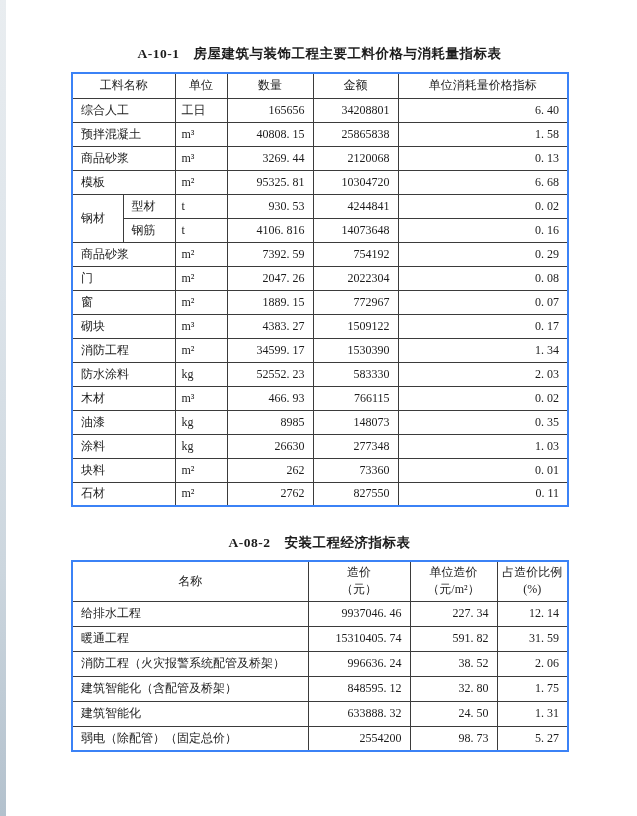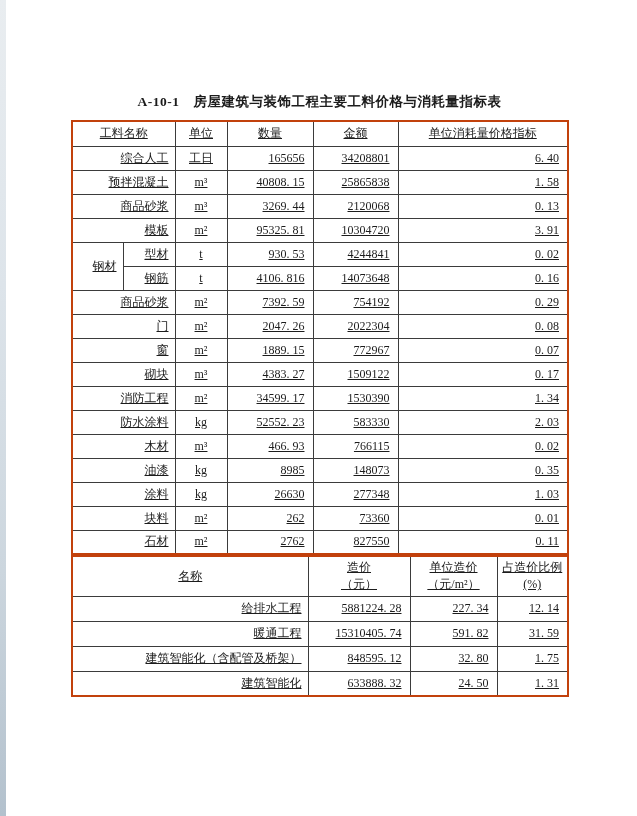--- a/index.html
+++ b/index.html
@@ -9,55 +9,55 @@
     font-family:"Liberation Serif","DejaVu Serif",serif;
     color:#1c1c1c;
     position:relative;
     overflow:hidden;
   }
   .edge-strip{
     position:absolute;left:0;top:0;width:6px;height:816px;
     background:linear-gradient(180deg,#e9edf0 0%,#dde4ea 35%,#ccd6de 70%,#b3c1cd 100%);
   }
   .content{
-    position:absolute;left:71px;top:0;width:497px;margin-top:48px;
+    position:absolute;left:71px;top:0;width:497px;
   }
   .tbl-title{
     text-align:center;
     font-weight:bold;
     font-size:13.5px;
     letter-spacing:0.5px;
     margin:0;
   }
   .title-1{margin-top:45px;margin-bottom:9px;}
   .title-2{margin-top:27px;margin-bottom:8px;}
   .tbl-title .code{margin-right:14px;}
   table{
     border-collapse:collapse;
     table-layout:fixed;
     width:496px;
   }
   table,td,th{border:1px solid #3b3b3b;}
-  table{border:2px solid #c2410c;text-decoration:underline;}
+  table{border:2px solid #3b82f6;}
   th,td{
     font-size:12px;
     font-weight:normal;
     padding:2px 6px;
     overflow:hidden;
     white-space:nowrap;
     box-sizing:border-box;
   }
   #table1 tr{height:24px;}
   #table1 thead tr{height:25px;}
   #table2 tbody tr{height:25px;}
   #table2 thead tr{height:39px;}
   #table2 thead th{white-space:pre-line;line-height:1.45;padding:2px 4px;}
   th{text-align:center;}
-  .al{text-align:right;padding-left:8px;}
-  .ac{text-align:center;}
+  .al{text-align:left;padding-left:8px;}
+  .ac{text-align:left;}
   .ar{text-align:right;padding-right:8px;}
 </style>
 </head>
 <body>
 
 <div class="edge-strip"></div>
 
 <div class="content">
 
   <div class="tbl-title title-1">
@@ -102,21 +102,21 @@
           <td class="ac">m³</td>
           <td class="ar">3269. 44</td>
           <td class="ar">2120068</td>
           <td class="ar">0. 13</td>
         </tr>
         <tr>
           <td class="al" colspan="2">模板</td>
           <td class="ac">m²</td>
           <td class="ar">95325. 81</td>
           <td class="ar">10304720</td>
-          <td class="ar">3. 91</td>
+          <td class="ar">6. 68</td>
         </tr>
         <tr>
           <td class="al" rowspan="2">钢材</td>
           <td class="al">型材</td>
           <td class="ac">t</td>
           <td class="ar">930. 53</td>
           <td class="ar">4244841</td>
           <td class="ar">0. 02</td>
         </tr>
         <tr>
@@ -199,20 +199,23 @@
         <tr>
           <td class="al" colspan="2">石材</td>
           <td class="ac">m²</td>
           <td class="ar">2762</td>
           <td class="ar">827550</td>
           <td class="ar">0. 11</td>
         </tr>
       </tbody>
   </table>
 
+  <div class="tbl-title title-2">
+    <span class="code">A-08-2</span><span>安装工程经济指标表</span>
+  </div>
 
   <table id="table2">
     <colgroup>
       <col style="width:236px">
         <col style="width:102px">
         <col style="width:87px">
         <col style="width:71px">
     </colgroup>
     <thead>
       <tr>
@@ -221,38 +224,50 @@
 （元）</th>
         <th>单位造价
 （元/m²）</th>
         <th>占造价比例
 (%)</th>
       </tr>
     </thead>
     <tbody>
         <tr>
           <td class="al">给排水工程</td>
-          <td class="ar">5881224. 28</td>
+          <td class="ar">9937046. 46</td>
           <td class="ar">227. 34</td>
           <td class="ar">12. 14</td>
         </tr>
         <tr>
           <td class="al">暖通工程</td>
           <td class="ar">15310405. 74</td>
           <td class="ar">591. 82</td>
           <td class="ar">31. 59</td>
         </tr>
         <tr>
+          <td class="al">消防工程（火灾报警系统配管及桥架）</td>
+          <td class="ar">996636. 24</td>
+          <td class="ar">38. 52</td>
+          <td class="ar">2. 06</td>
+        </tr>
+        <tr>
           <td class="al">建筑智能化（含配管及桥架）</td>
           <td class="ar">848595. 12</td>
           <td class="ar">32. 80</td>
           <td class="ar">1. 75</td>
         </tr>
         <tr>
           <td class="al">建筑智能化</td>
           <td class="ar">633888. 32</td>
           <td class="ar">24. 50</td>
           <td class="ar">1. 31</td>
         </tr>
+        <tr>
+          <td class="al">弱电（除配管）（固定总价）</td>
+          <td class="ar">2554200</td>
+          <td class="ar">98. 73</td>
+          <td class="ar">5. 27</td>
+        </tr>
       </tbody>
   </table>
 
 </div>
 
 </body></html>

